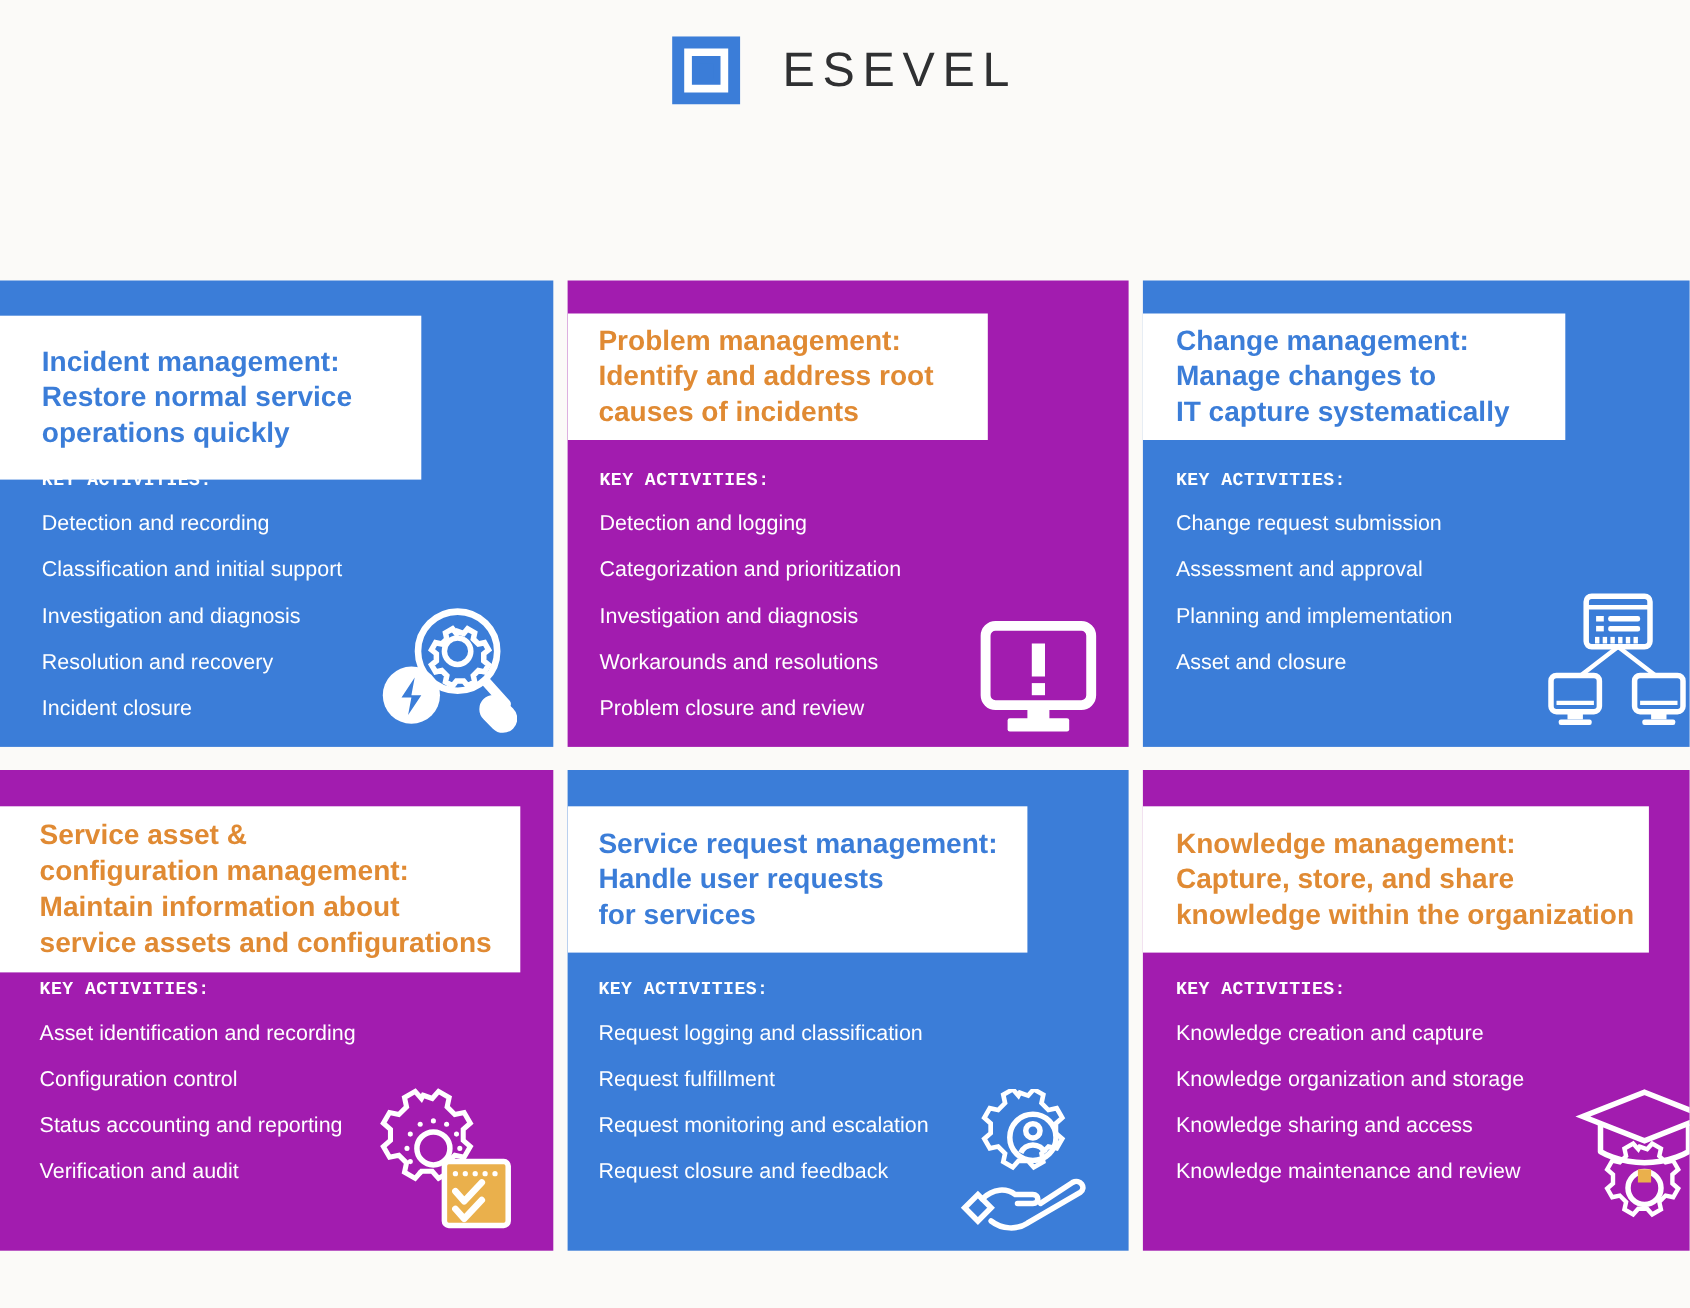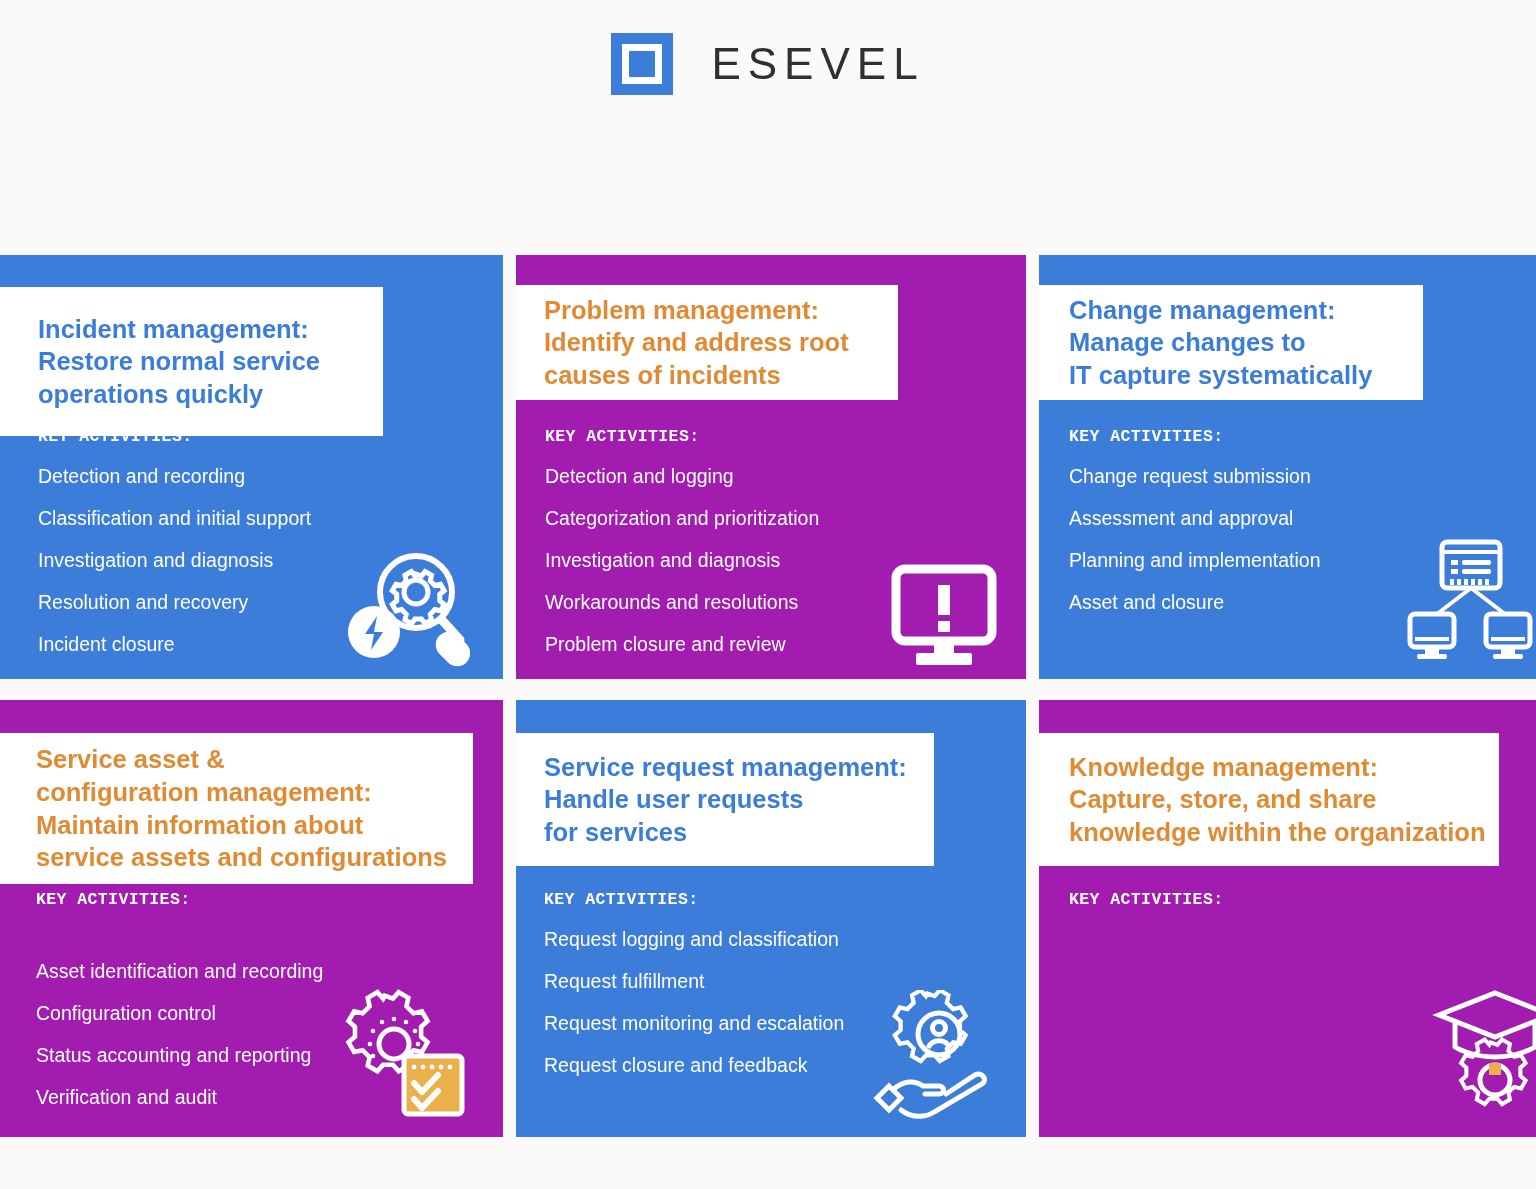--- a/index.html
+++ b/index.html
@@ -89,21 +89,21 @@
   #card1 .kicker { left:38px; top:172px; }
   #card2 .kicker { left:29px; top:172px; }
   #card3 .kicker { left:30px; top:172px; }
   #card4 .kicker { left:36px; top:190px; }
   #card5 .kicker { left:28px; top:190px; }
   #card6 .kicker { left:30px; top:190px; }
 
   #card1 .acts { left:38px; top:212px; }
   #card2 .acts { left:29px; top:212px; }
   #card3 .acts { left:30px; top:212px; }
-  #card4 .acts { left:36px; top:230px;margin-top:32px; }
+  #card4 .acts { left:36px; top:230px; }
   #card5 .acts { left:28px; top:230px; }
   #card6 .acts { left:30px; top:230px; }
 
   #card1 .card-icon { left:338px; top:285px; }
   #card2 .card-icon { left:362px; top:288px; }
   #card3 .card-icon { left:365px; top:281px; }
   #card4 .card-icon { left:338px; top:288px; }
   #card5 .card-icon { left:355px; top:290px; }
   #card6 .card-icon { left:390px; top:285px; }
 </style>
@@ -290,20 +290,26 @@
       </div>
     </div>
 
     <div class="card orange" id="card6">
       <div class="card-head">
         <h2>Knowledge management:
 Capture, store, and share
 knowledge within the organization</h2>
       </div>
       <div class="kicker">KEY ACTIVITIES:</div>
+      <ul class="acts">
+        <li>Knowledge creation and capture</li>
+        <li>Knowledge organization and storage</li>
+        <li>Knowledge sharing and access</li>
+        <li>Knowledge maintenance and review</li>
+      </ul>
       <div class="card-icon">
         <svg viewBox="0 0 132 132" fill="none" stroke="#ffffff" stroke-width="5">
           <path d="M66 8 L122 30 L66 52 L10 30 Z"></path>
           <path d="M26 37 V62 c0 0 16 10 40 10 s40-10 40-10 V37" stroke-linejoin="round"></path>
           <path d="M118 32 V58" stroke-width="4"></path>
           <path d="M114 58 h8 l-4 10 Z" fill="#ffffff" stroke="none"></path>
           <path d="M66 58 l8.5 3.0 5.8-6.6 9.9 5.7 -1.9 8.6 7.2 7.2 8.6-1.9 5.7 9.9 -6.6 5.8 0 10.1 6.6 5.8 -5.7 9.9 -8.6-1.9 -7.2 7.2 1.9 8.6 -9.9 5.7 -5.8-6.6 -10.1 0 -5.8 6.6 -9.9-5.7 1.9-8.6 -7.2-7.2 -8.6 1.9 -5.7-9.9 6.6-5.8 0-10.1 -6.6-5.8 5.7-9.9 8.6 1.9 7.2-7.2 -1.9-8.6 9.9-5.7 5.8 6.6 Z" transform="translate(-4,-5) scale(0.80) translate(16,20)"></path>
           <circle cx="66" cy="95" r="15"></circle>
           <rect x="60" y="78" width="12" height="12" fill="#eab04c" stroke="none"></rect>
         </svg>

